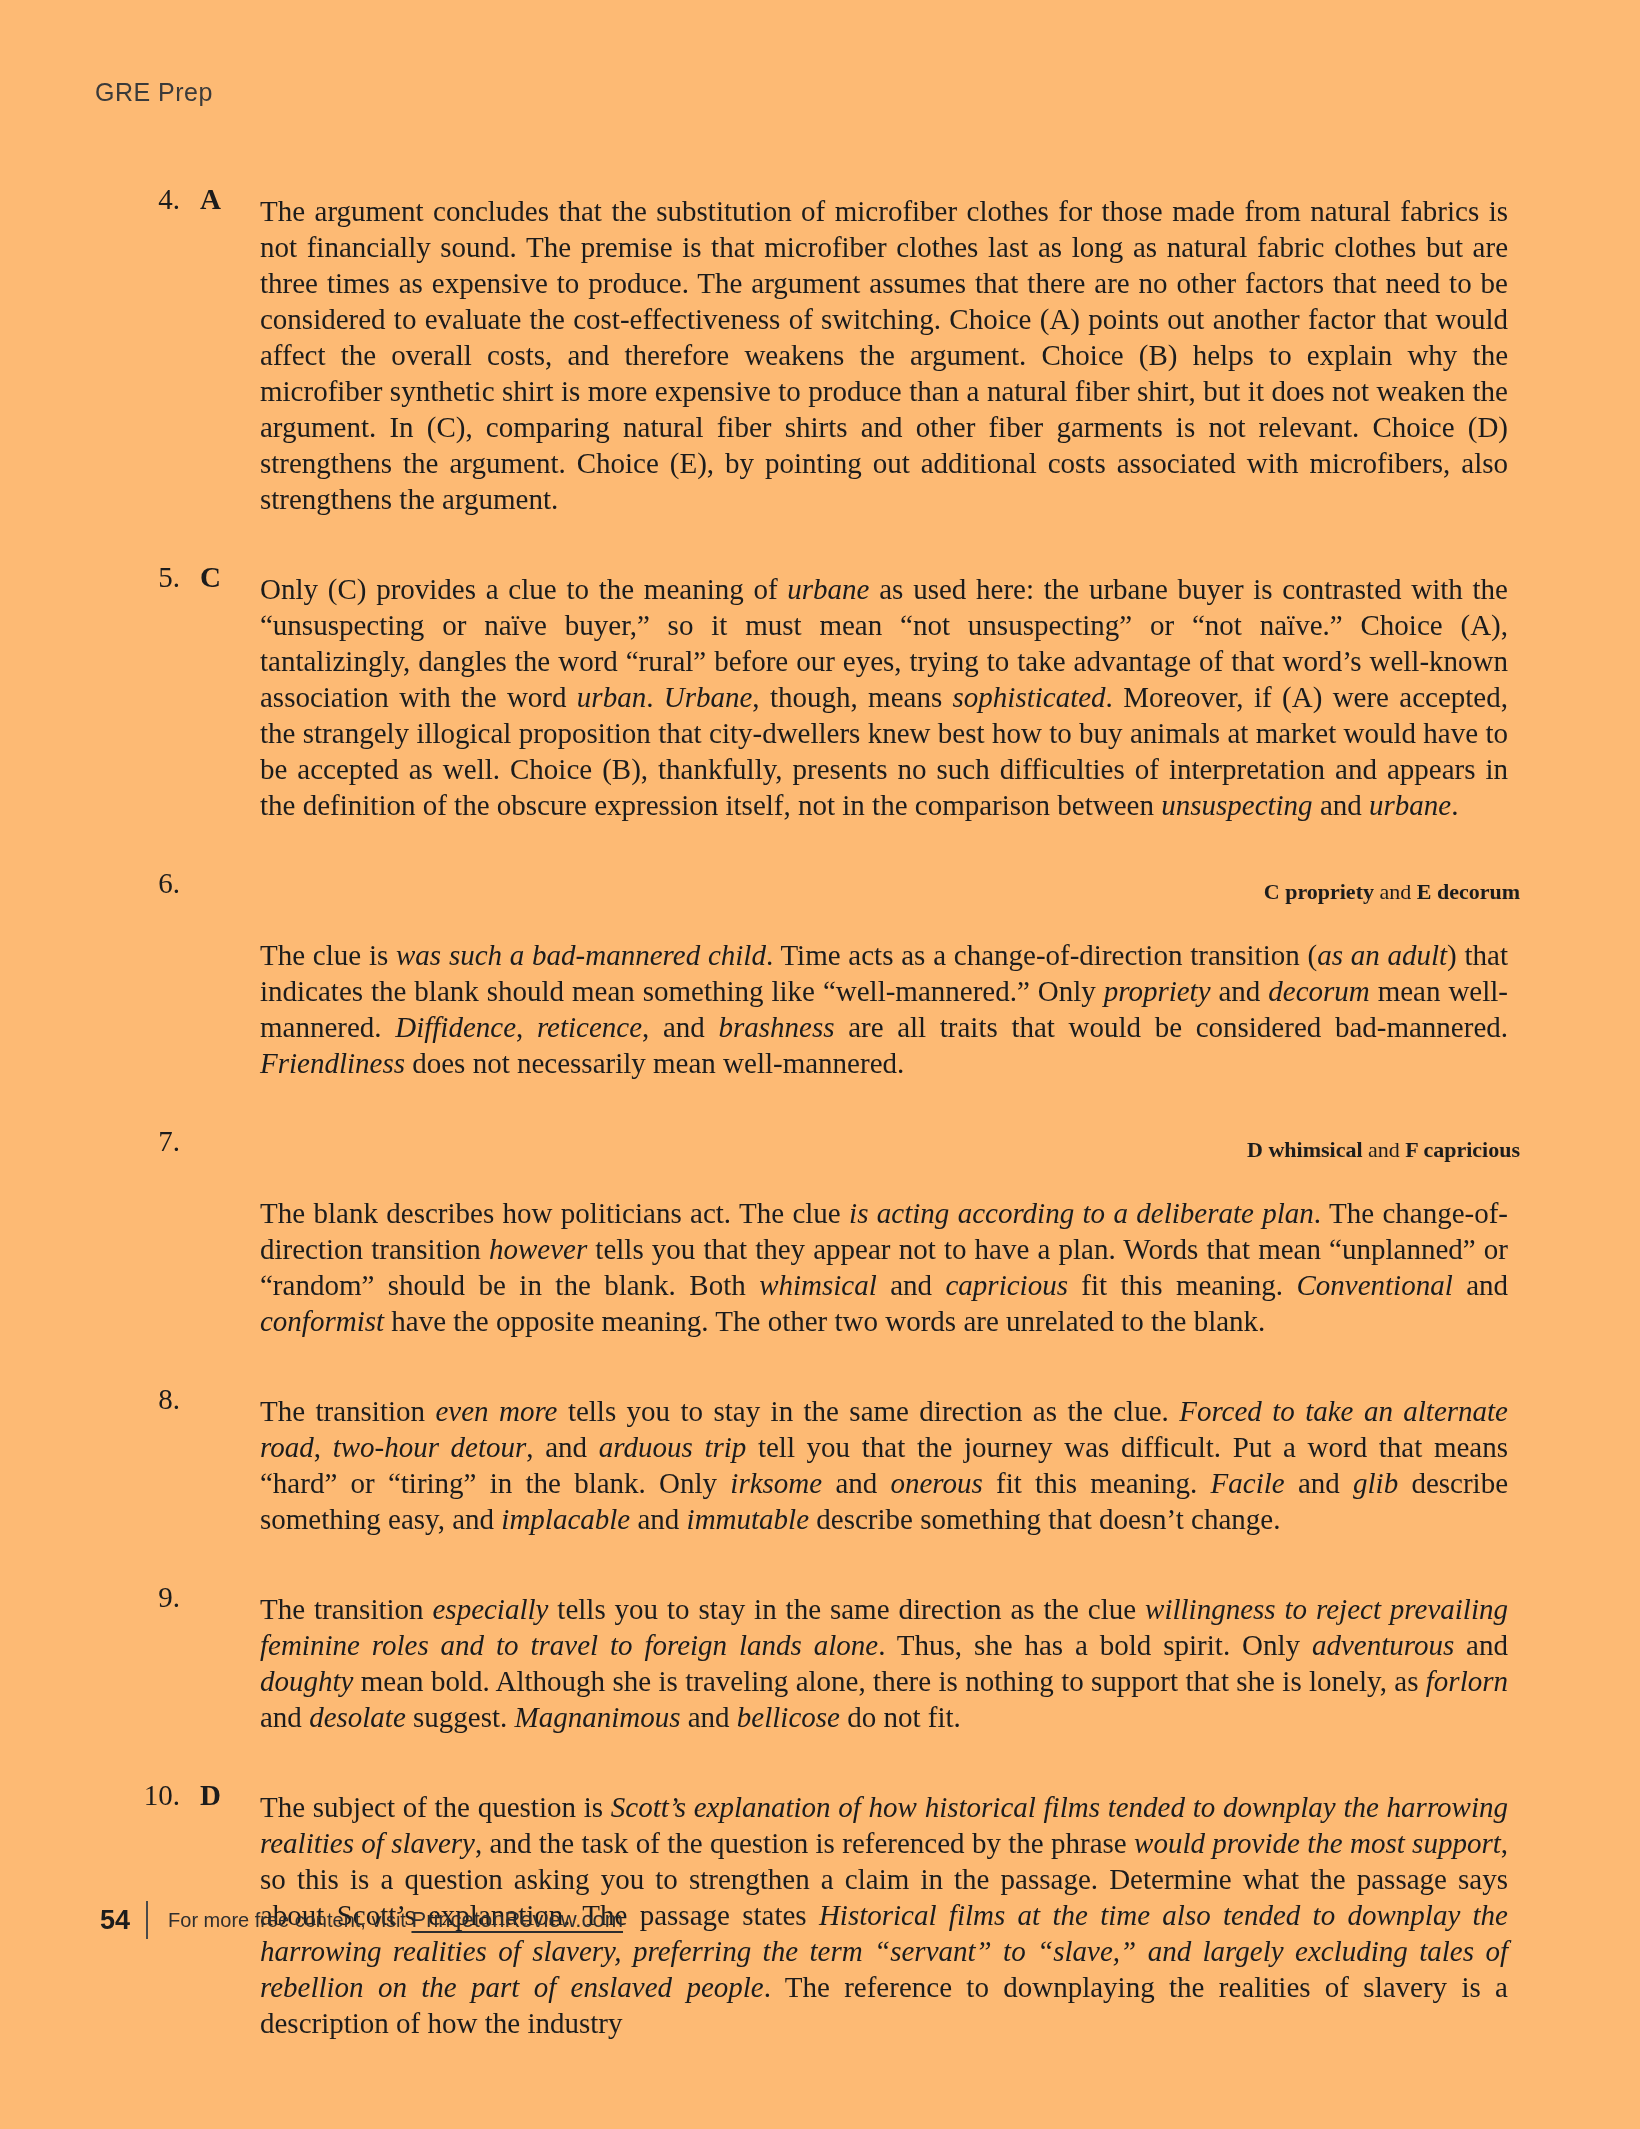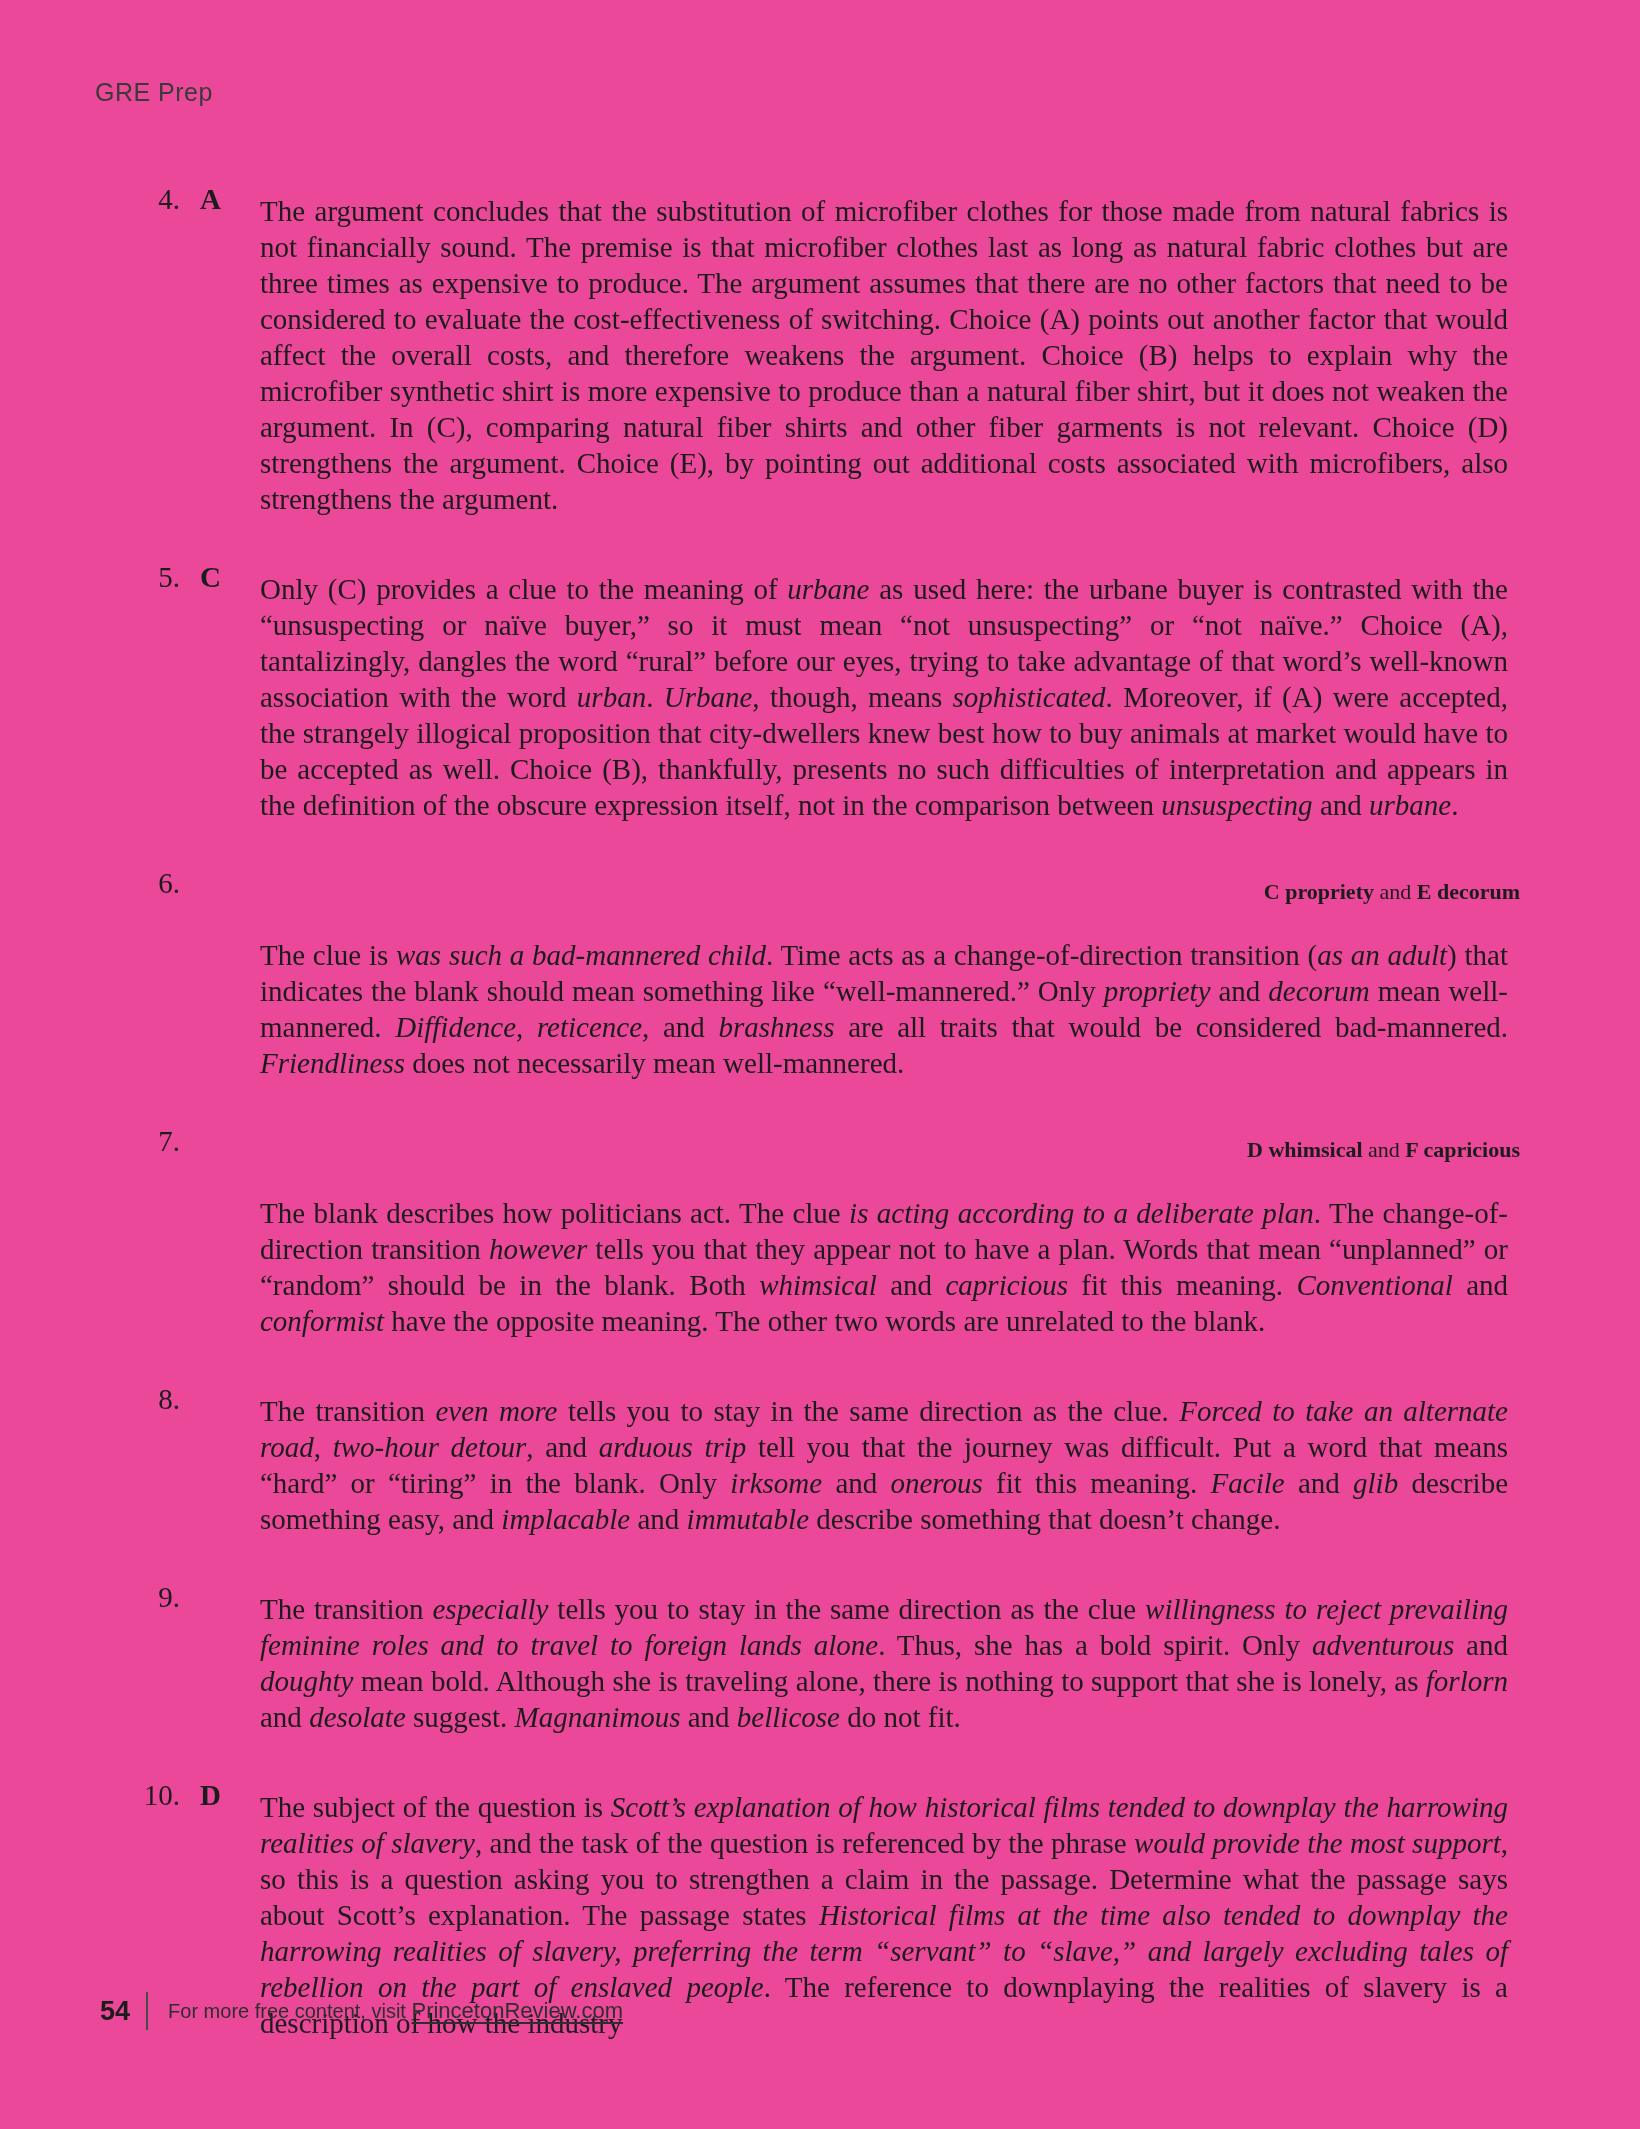--- a/index.html
+++ b/index.html
@@ -1,19 +1,19 @@
 <!DOCTYPE html>
 <html><head>
 <meta charset="utf-8">
 <style>
   html,body { margin:0; padding:0; background:#e8e8e8; }
   .page {
     position:relative;
     width:1640px; height:2129px;
-    background:#ec4899;
+    background:#fdba74;
     overflow:hidden;
     font-family:"Liberation Serif","DejaVu Serif",serif;
     color:#1c1c1c;
   }
   .page-header {
     position:absolute; left:95px; top:78px;
     font-family:"Liberation Sans","DejaVu Sans",sans-serif;
     font-size:25px; color:#3a3a3a; letter-spacing:0.5px;
   }
   .content {
@@ -40,21 +40,21 @@
     text-justify:inter-word;
   }
   .para i { font-style:italic; }
   .heading {
     margin:9px 0 27px 0;
     font-size:22px; line-height:36px;
     text-align:right;
   }
   .heading b { font-weight:bold; }
   .page-footer {
-    position:absolute; left:100px; top:1992px;
+    position:absolute; left:100px; top:1901px;
     display:flex; align-items:center;
     font-family:"Liberation Sans","DejaVu Sans",sans-serif;
     color:#2e2e2e;
   }
   .page-number {
     font-weight:bold; font-size:27px; color:#1c1c1c;
   }
   .footer-divider {
     width:2px; height:38px; background:#4a4a4a;
     margin-left:16px; margin-right:20px;

